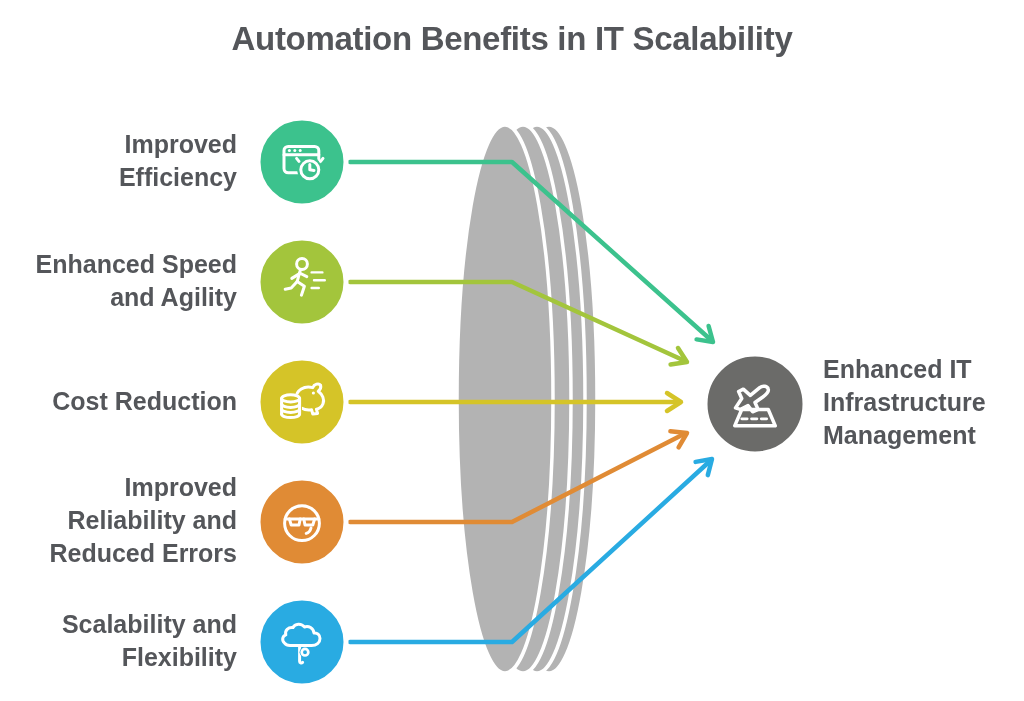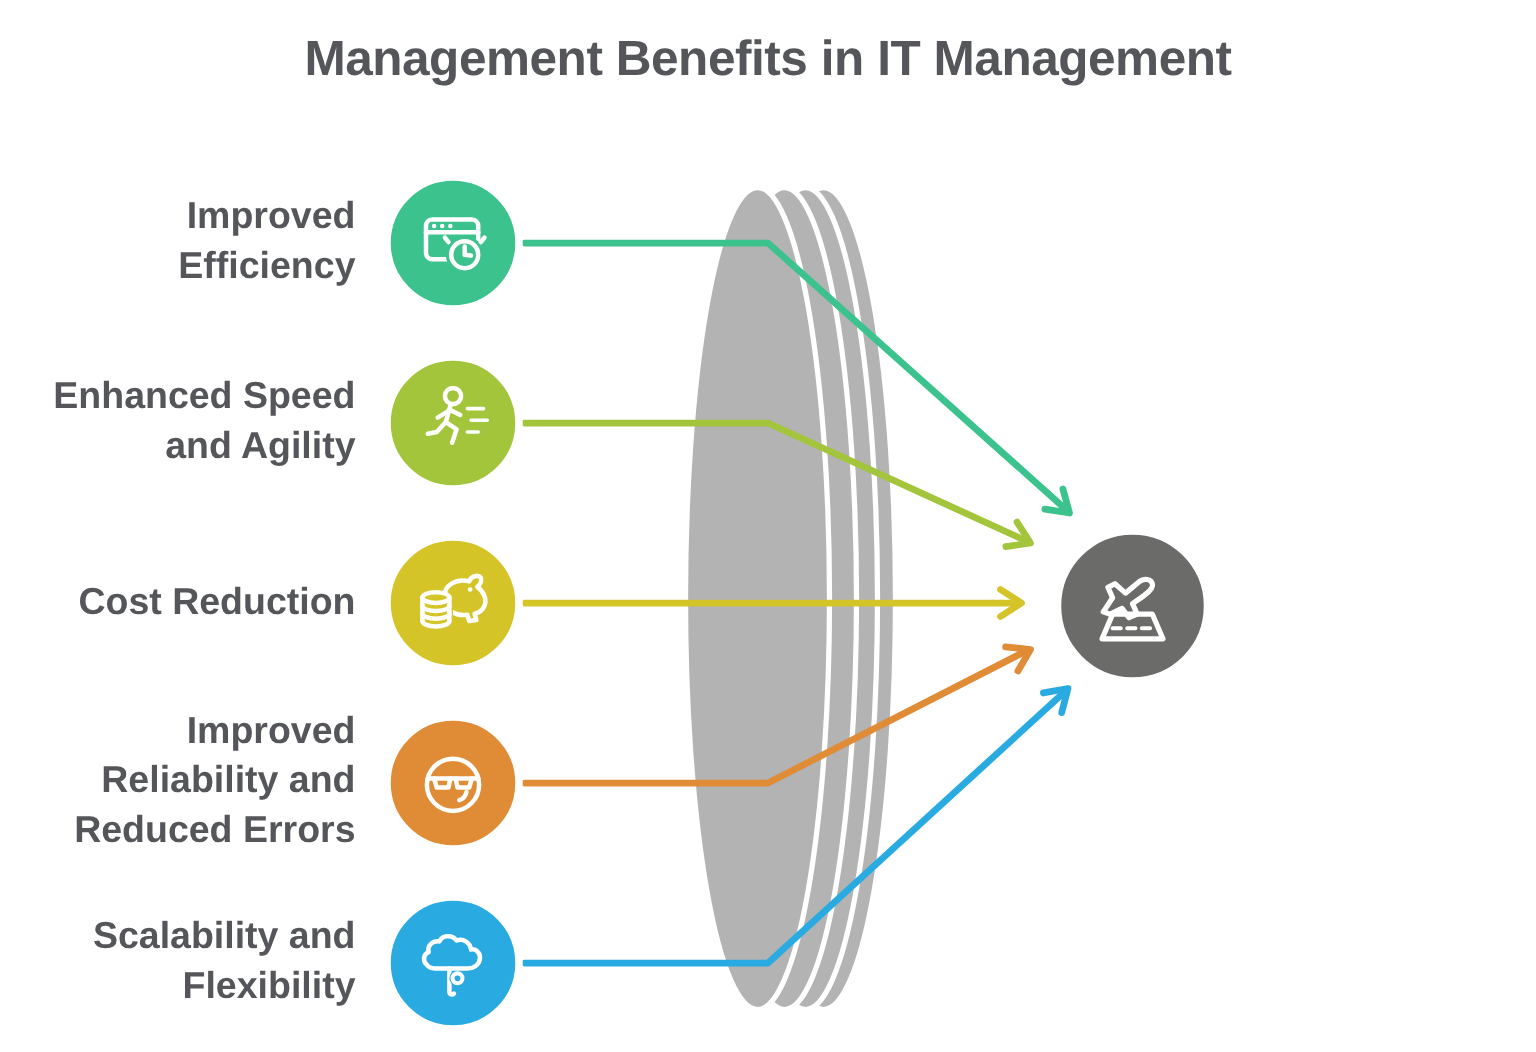--- a/index.html
+++ b/index.html
@@ -19,21 +19,21 @@
   .label.right{left:823px;text-align:left;}
   .b1{top:128px;} .b2{top:248px;} .b3{top:385px;} .b4{top:471px;} .b5{top:608px;}
   .outcome-label{top:353px;}
   .scene{position:absolute;top:0;left:0;}
 </style>
 </head>
 <body>
 
 <div class="canvas">
 
-  <div class="title">Management Benefits in IT Management</div>
+  <div class="title">Automation Benefits in IT Scalability</div>
 
   <svg class="scene" width="1024" height="701" viewBox="0 0 1024 701">
 
     <g>
       <ellipse cx="549" cy="399" rx="48" ry="274" stroke-width="3.5" fill="#B3B3B3" stroke="#FFFFFF"></ellipse>
       <ellipse cx="537" cy="399" rx="48" ry="274" stroke-width="3.5" fill="#B3B3B3" stroke="#FFFFFF"></ellipse>
       <ellipse cx="523" cy="399" rx="48" ry="274" stroke-width="3.5" fill="#B3B3B3" stroke="#FFFFFF"></ellipse>
       <ellipse cx="505" cy="399" rx="48" ry="274" stroke-width="3.5" fill="#B3B3B3" stroke="#FFFFFF"></ellipse>
     </g>
 
@@ -129,13 +129,16 @@
 Efficiency</div>
   <div class="label left b2">Enhanced Speed
 and Agility</div>
   <div class="label left b3">Cost Reduction</div>
   <div class="label left b4">Improved
 Reliability and
 Reduced Errors</div>
   <div class="label left b5">Scalability and
 Flexibility</div>
 
+  <div class="label right outcome-label">Enhanced IT
+Infrastructure
+Management</div>
 </div>
 
 </body></html>

